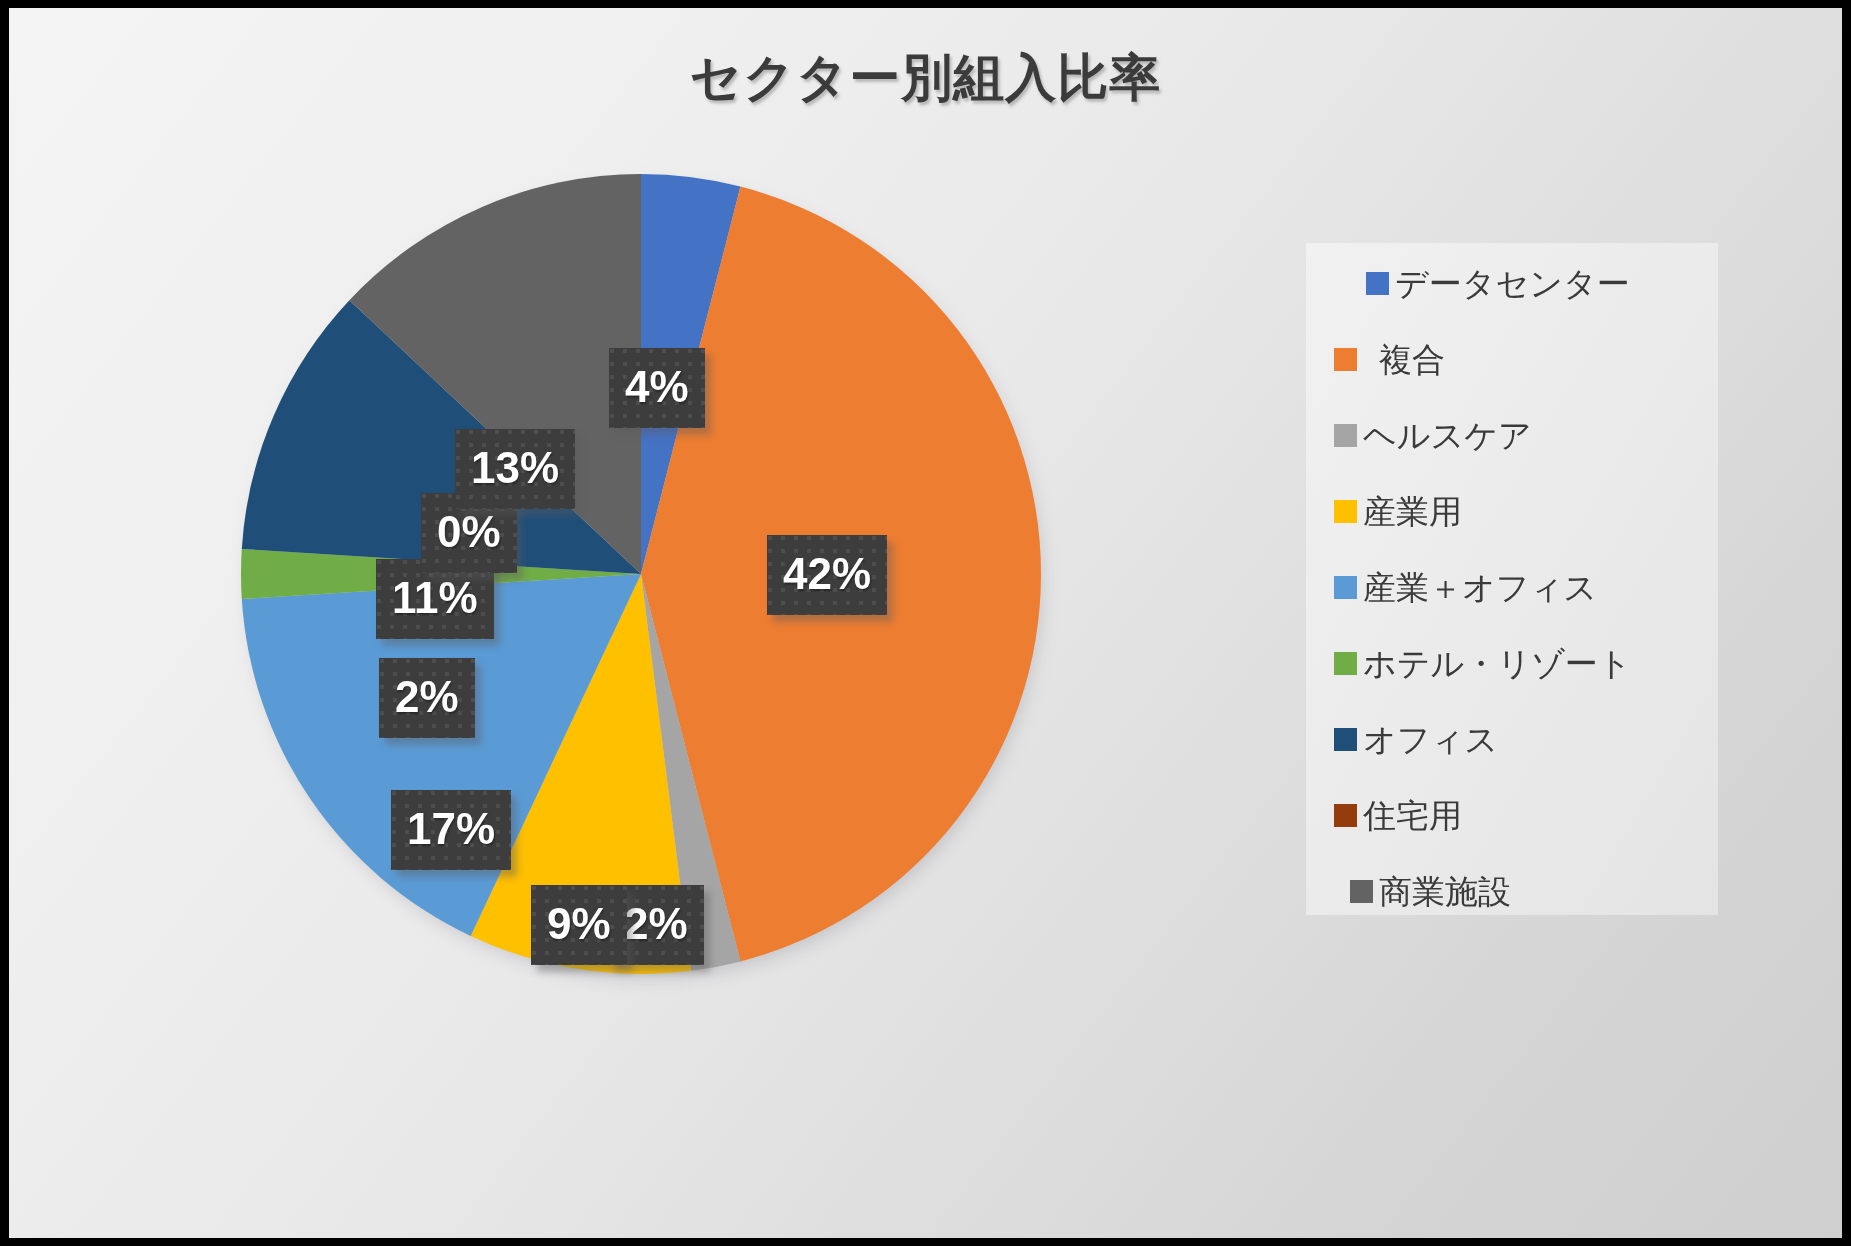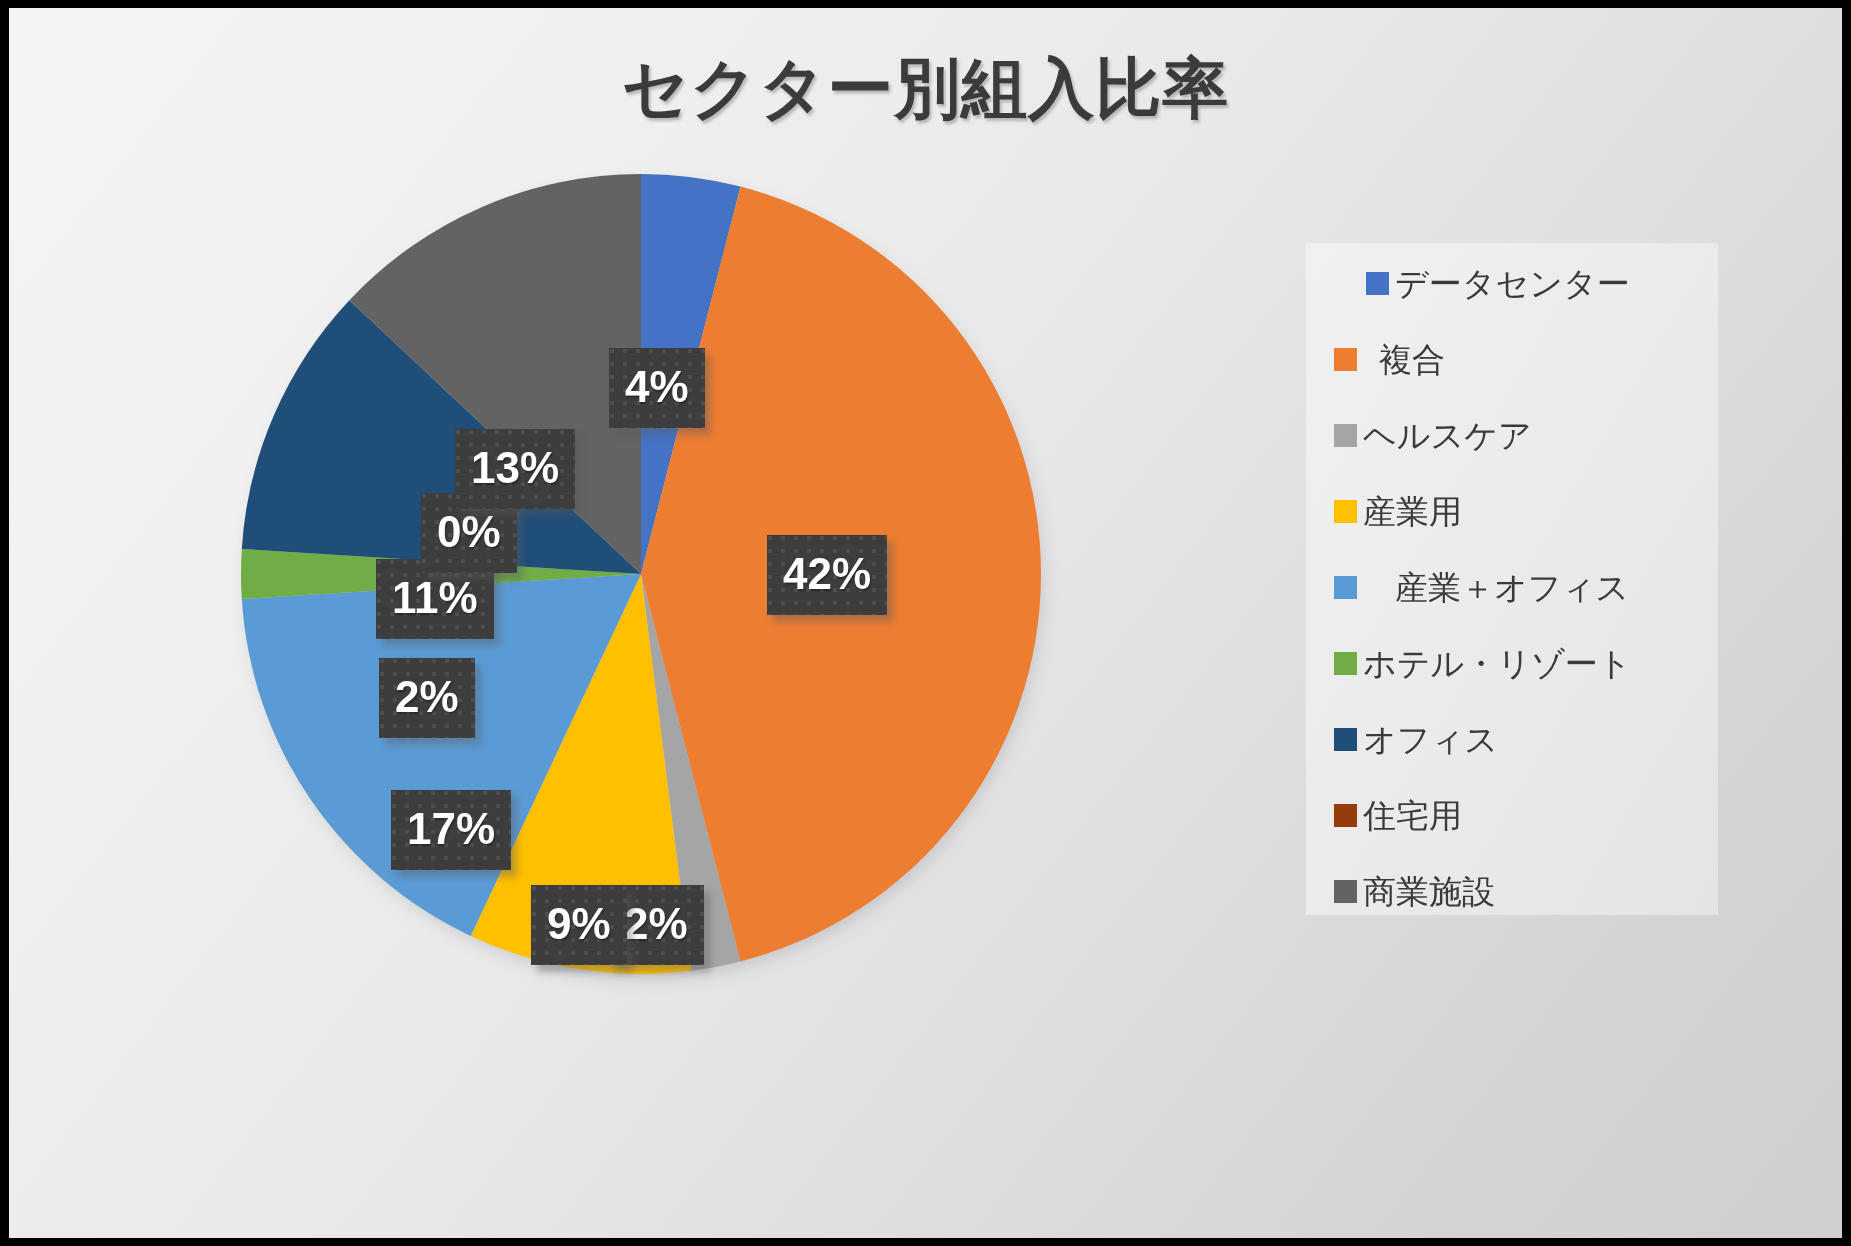--- a/index.html
+++ b/index.html
@@ -42,21 +42,21 @@
     overflow: hidden;
   }
 
   
   #chart-title {
     position: absolute;
     left: 0;
     top: 36px;
     width: 1833px;
     text-align: center;
-    font-size: 66px;
+    font-size: 51px;
     font-weight: bold;
     color: #3b3b3b;
     letter-spacing: 1px;
     text-shadow: 2px 3px 3px rgba(120,120,120,0.45);
     white-space: nowrap;
   }
 
   
   #plot-area {
     position: absolute;
@@ -186,36 +186,36 @@
         <span class="legend-label">複合</span>
       </div>
       <div class="legend-item" style="top:172px;">
         <span class="legend-swatch" style="background-color: rgb(165, 165, 165);"></span>
         <span class="legend-label">ヘルスケア</span>
       </div>
       <div class="legend-item" style="top:248px;">
         <span class="legend-swatch" style="background-color: rgb(255, 192, 0);"></span>
         <span class="legend-label">産業用</span>
       </div>
-      <div class="legend-item" style="top:324px;gap:32px;">
+      <div class="legend-item" style="top:324px;">
         <span class="legend-swatch" style="background-color: rgb(91, 155, 213);"></span>
         <span class="legend-label">産業＋オフィス</span>
       </div>
       <div class="legend-item" style="top:400px;text-align:center;">
         <span class="legend-swatch" style="background-color: rgb(112, 173, 71);"></span>
         <span class="legend-label">ホテル・リゾート</span>
       </div>
       <div class="legend-item" style="top:476px;">
         <span class="legend-swatch" style="background-color: rgb(31, 78, 121);"></span>
         <span class="legend-label">オフィス</span>
       </div>
       <div class="legend-item" style="top:552px;">
         <span class="legend-swatch" style="background-color: rgb(148, 60, 12);"></span>
         <span class="legend-label">住宅用</span>
       </div>
-      <div class="legend-item" style="top:628px;">
+      <div class="legend-item" style="top:628px;margin-left:16px;">
         <span class="legend-swatch" style="background-color: rgb(99, 99, 99);"></span>
         <span class="legend-label">商業施設</span>
       </div>
     </div>
 
   </div>
 </div>
 
 </body></html>

